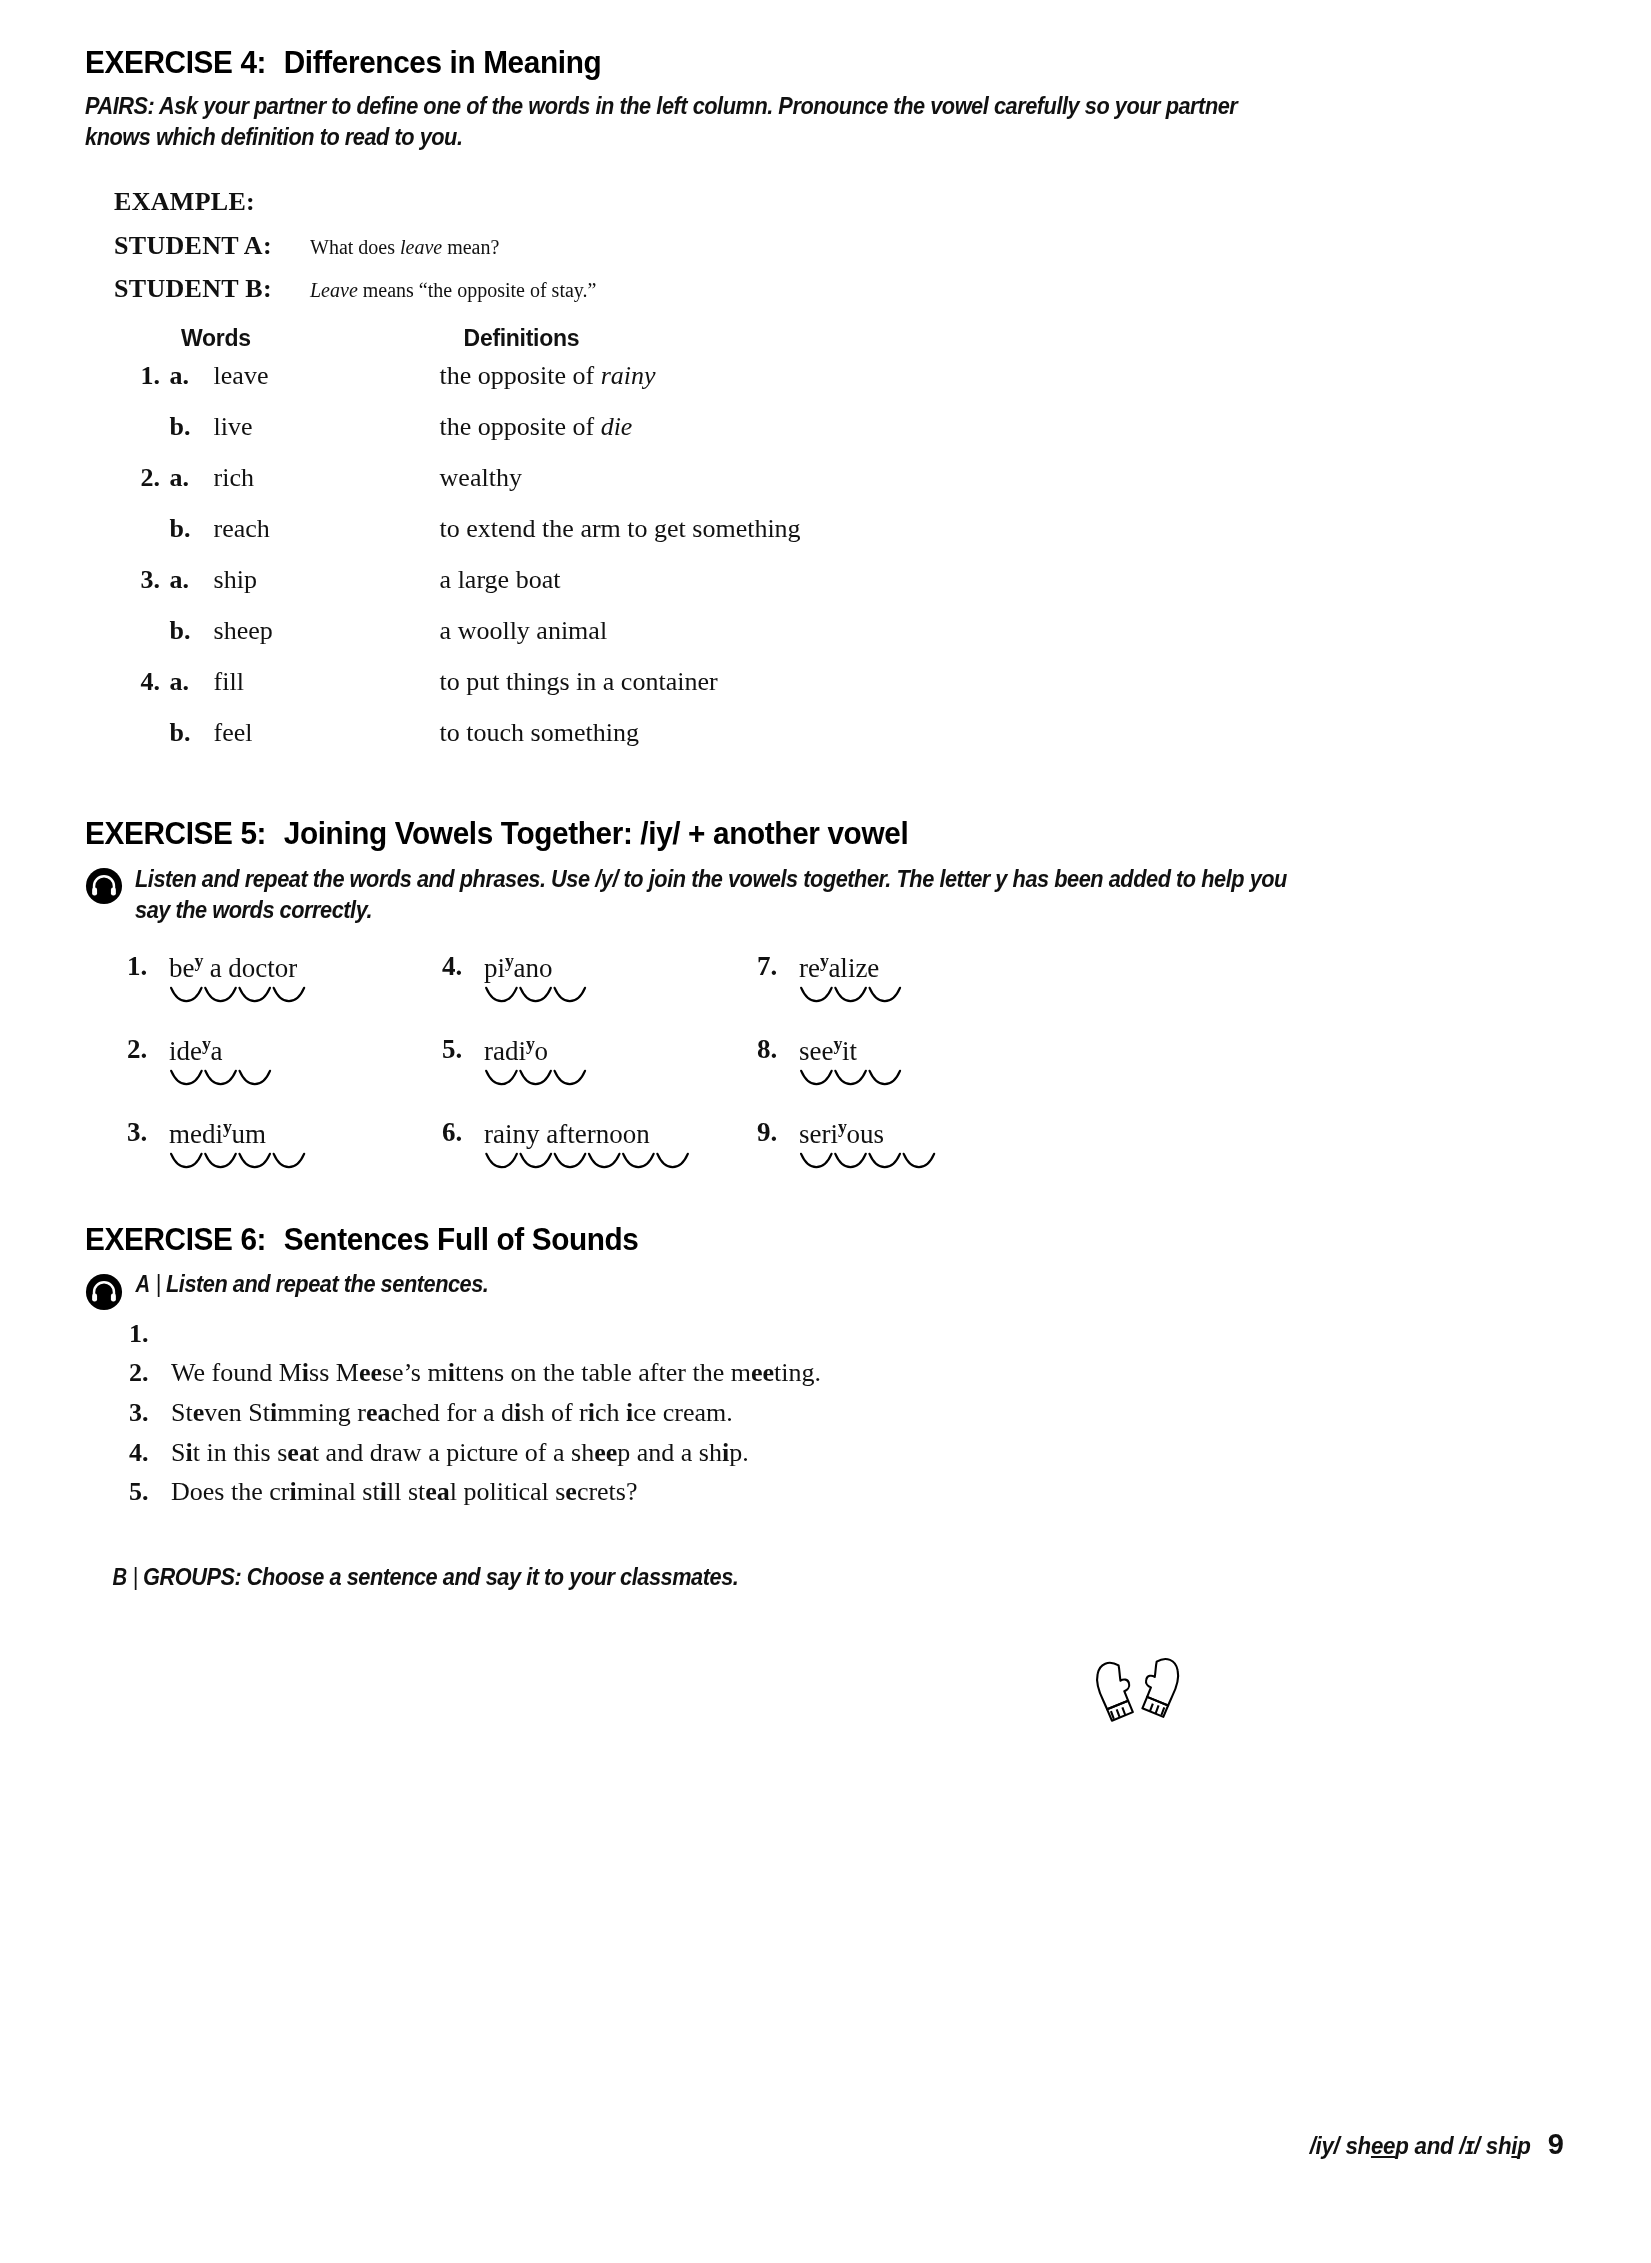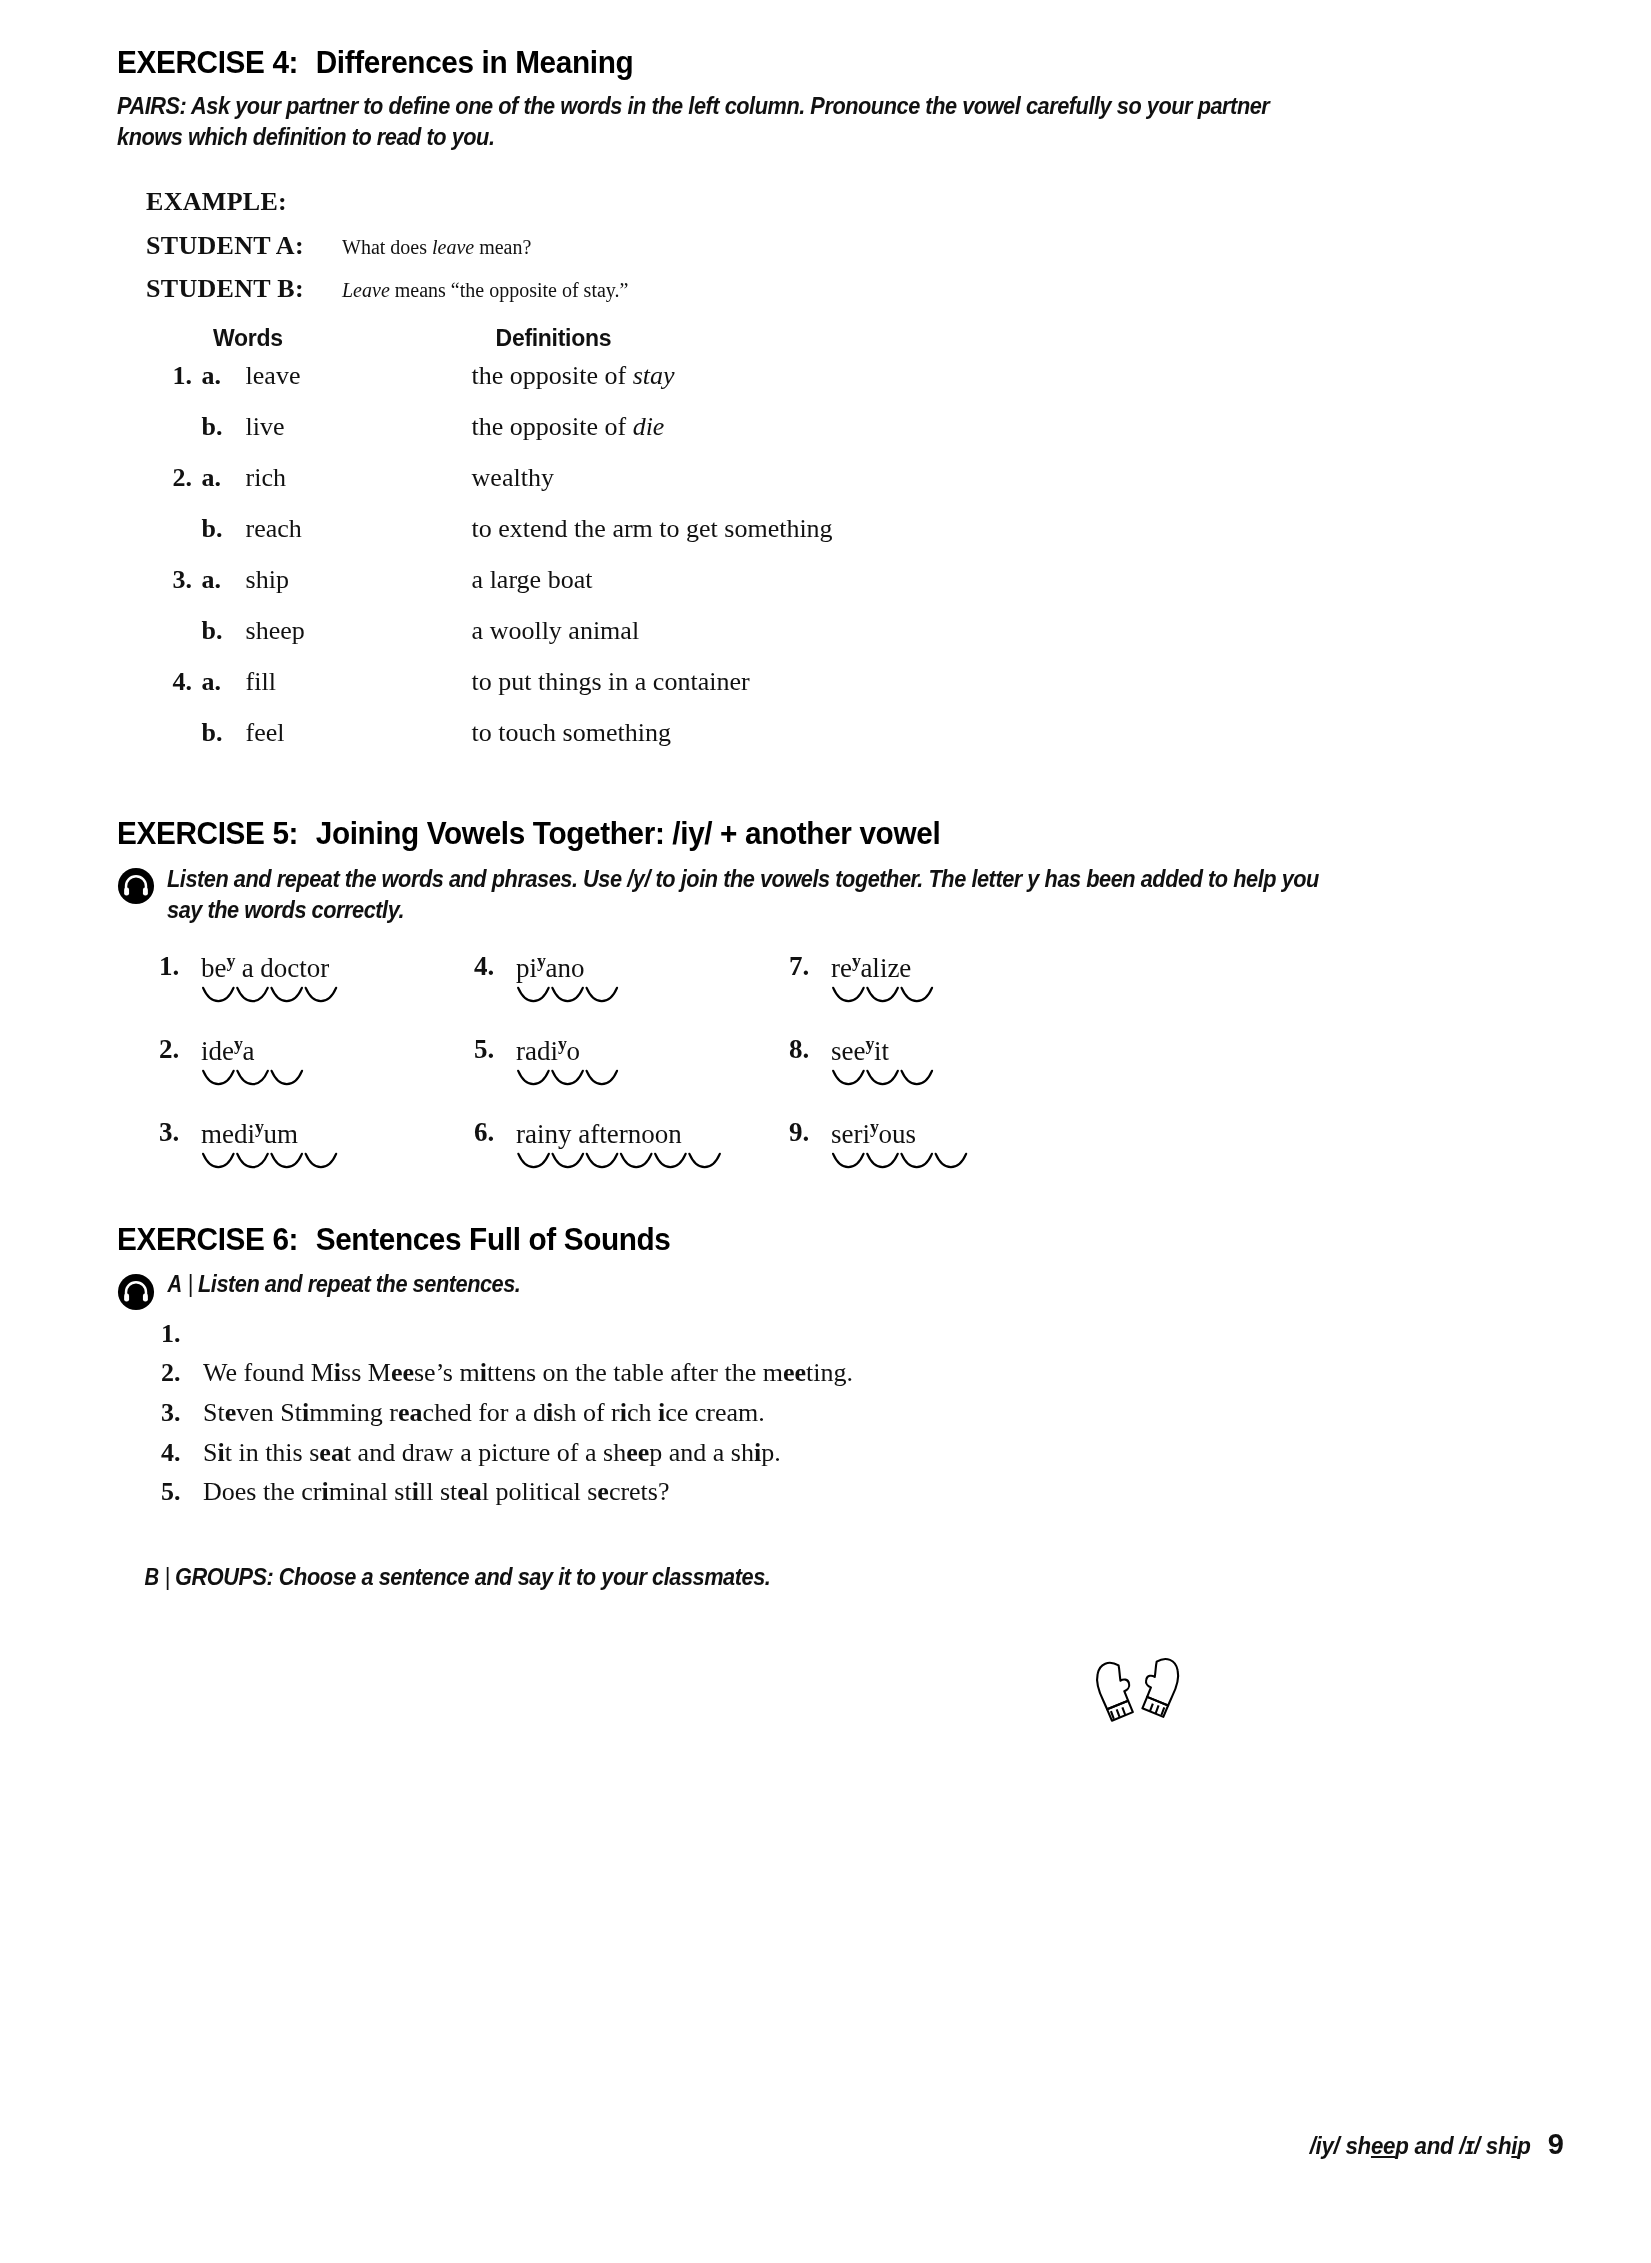--- a/index.html
+++ b/index.html
@@ -6,21 +6,21 @@
   body{
     width:1652px; height:2264px;
     background:#ffffff;
     font-family:"Liberation Serif", serif;
     color:#111111;
     position:relative;
     overflow:hidden;
   }
   .page{
     position:absolute; inset:0;
-    padding:44px 96px 0 117px;
+    padding:44px 96px 0 85px;
     box-sizing:border-box;
   }
 
   
   .ex-heading{
     font-family:"Liberation Sans", sans-serif;
     font-weight:bold;
     font-size:32px;
     letter-spacing:-0.4px;
     color:#000;
@@ -252,21 +252,21 @@
     <div class="col-headers">
       <span class="h-words">Words</span>
       <span class="h-defs">Definitions</span>
     </div>
 
     <div>
       <div class="wd-row">
         <span class="wd-num">1.</span>
         <span class="wd-letter">a.</span>
         <span class="wd-word">leave</span>
-        <span class="wd-def"><span>the opposite of </span><span class="it">stay</span><span></span></span>
+        <span class="wd-def"><span>the opposite of </span><span class="it">rainy</span><span></span></span>
       </div>
       <div class="wd-row">
         <span class="wd-num"></span>
         <span class="wd-letter">b.</span>
         <span class="wd-word">live</span>
         <span class="wd-def"><span>the opposite of </span><span class="it">die</span><span></span></span>
       </div>
       <div class="wd-row">
         <span class="wd-num">2.</span>
         <span class="wd-letter">a.</span>

